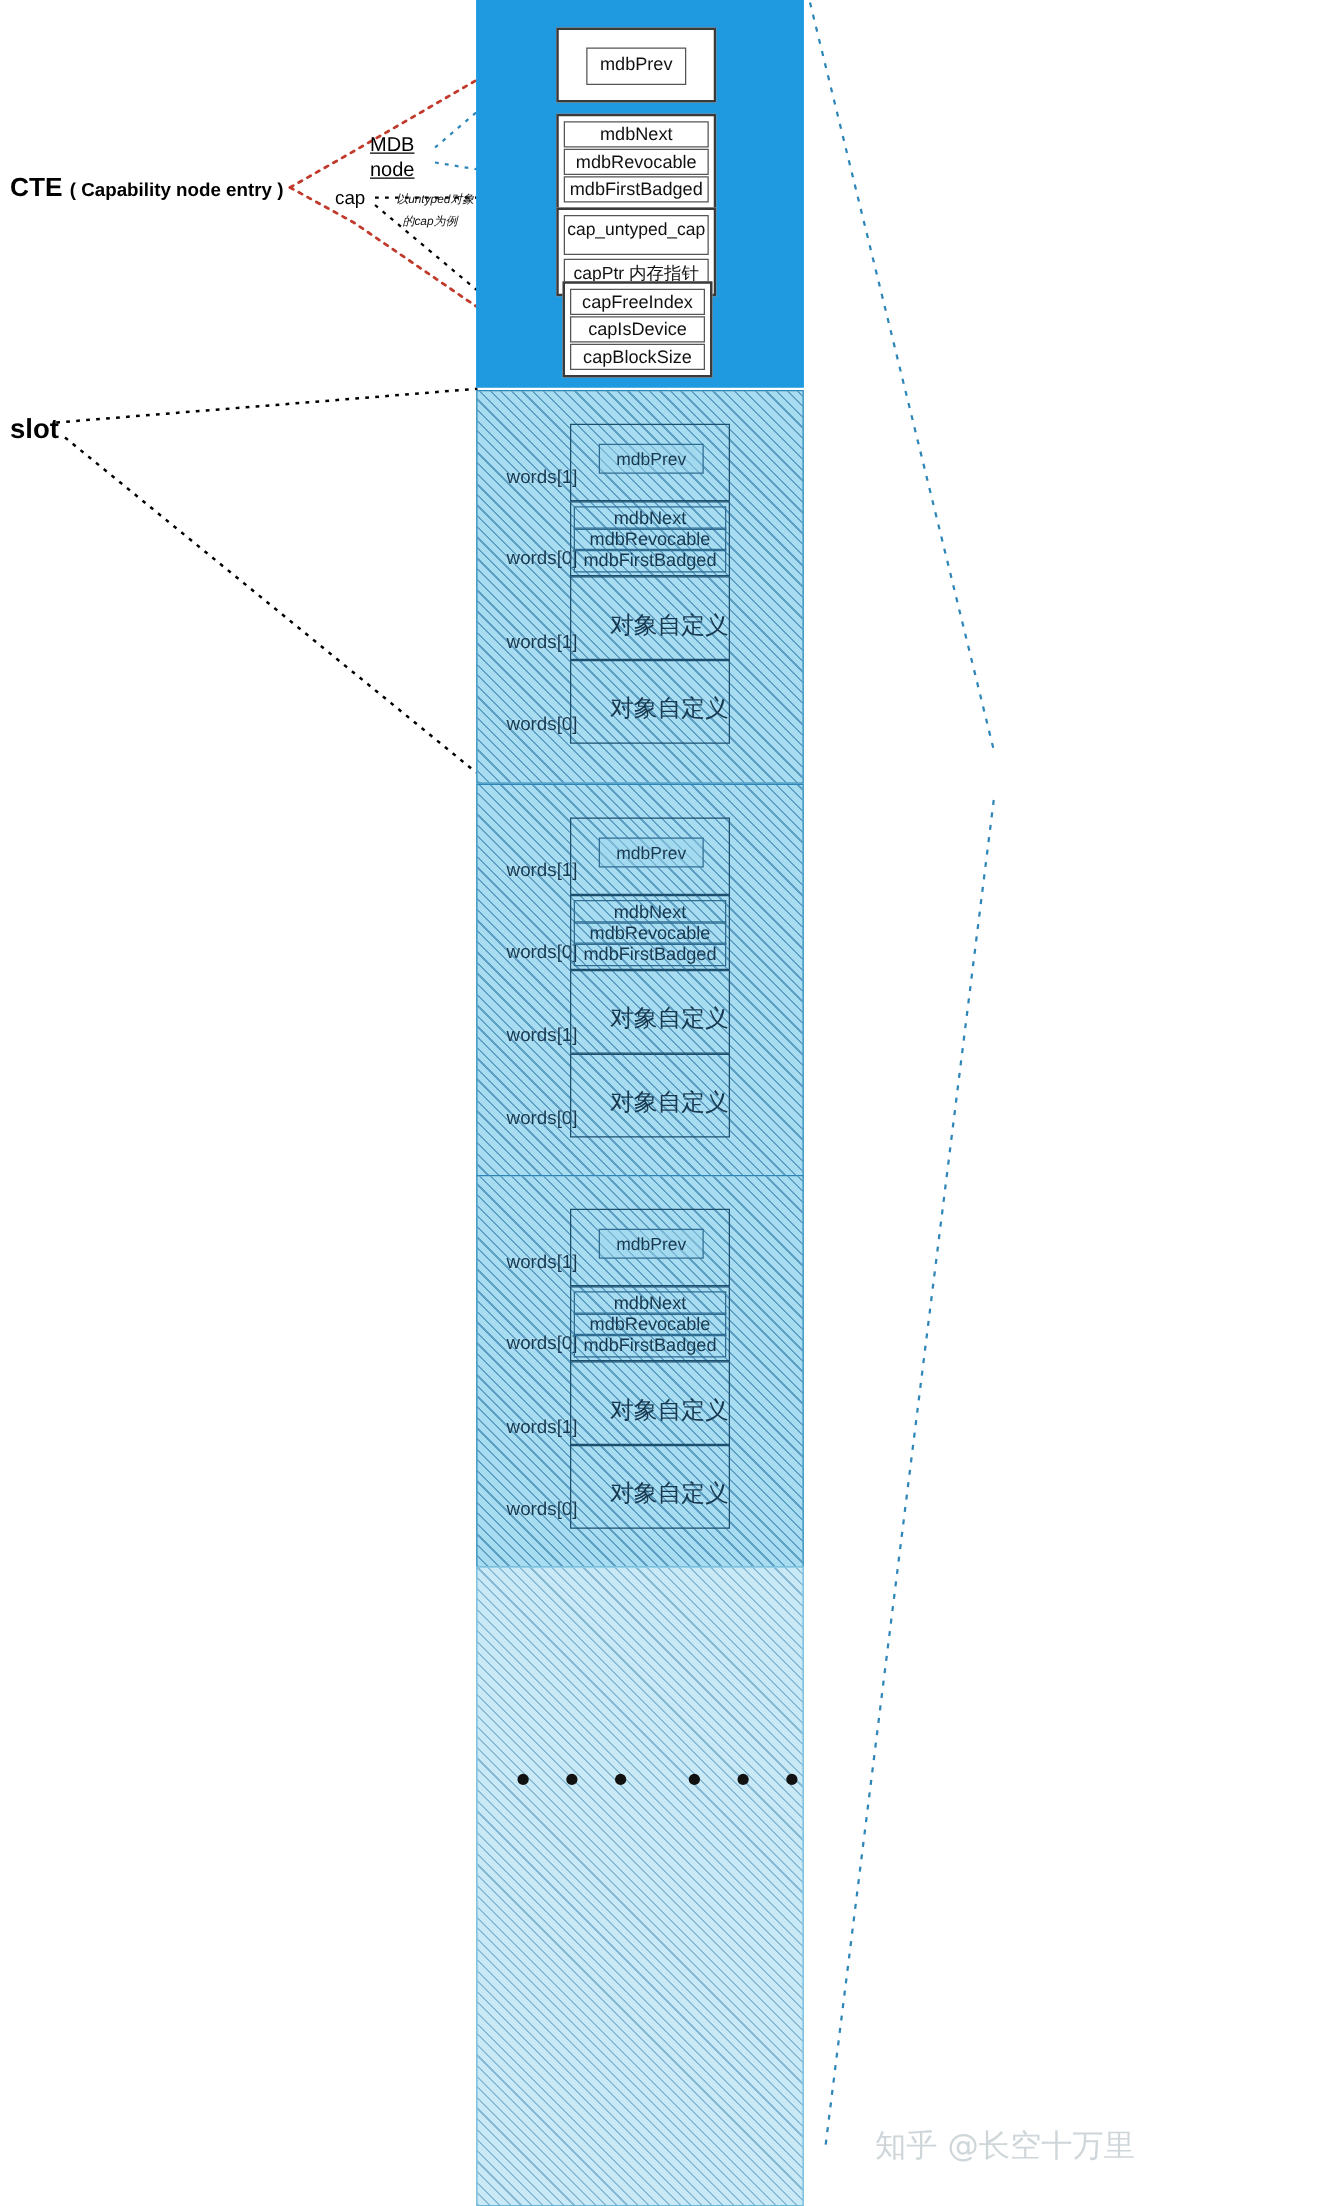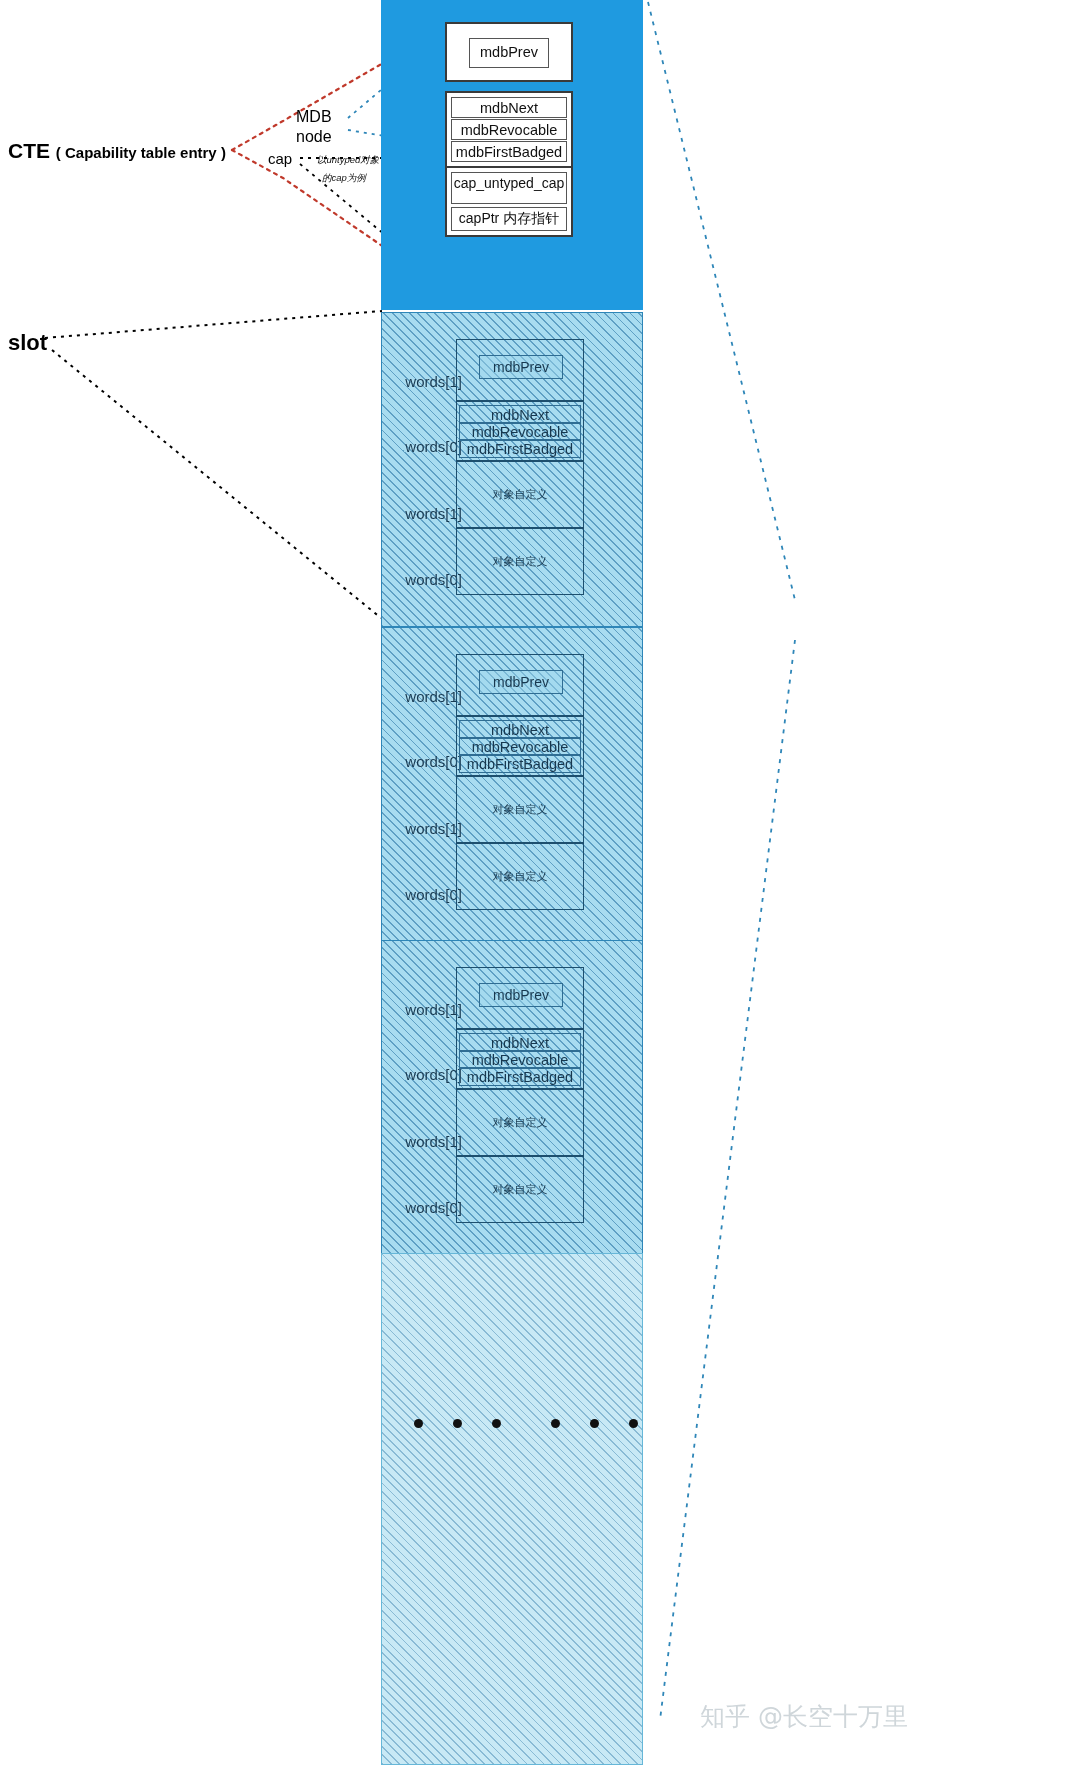--- a/index.html
+++ b/index.html
@@ -66,22 +66,22 @@
     font-size:15px;color:#163a52;
     text-shadow:0 0 2px rgba(255,255,255,.35);
   }
   
   .sbox{
     position:absolute;left:74px;width:128px;
     box-sizing:border-box;border:1.4px solid #1d4f6e;
     background:transparent;
   }
   .sbox-label{
-    position:absolute;left:0;right:0;text-align:center;
-    font-size:11px;color:#17384f;white-space:nowrap;
+    position:absolute;left:0;right:0;text-align:right;
+    font-size:19px;color:#17384f;white-space:nowrap;
   }
   .mini-box{
     position:absolute;border:1.3px solid #2f6d93;
     box-sizing:border-box;text-align:center;font-size:14px;color:#17384f;
     white-space:nowrap;background:rgba(160,215,238,.45);
   }
   .mini-line{
     position:absolute;left:2px;right:2px;border:1.2px solid #2f6d93;
     box-sizing:border-box;text-align:center;font-size:14.5px;color:#17384f;
     white-space:nowrap;background:transparent;
@@ -89,21 +89,21 @@
 
   
   .dots{position:absolute;display:flex;align-items:center;}
   .dot{width:9px;height:9px;border-radius:50%;background:#111;}
 
   
   .lab{position:absolute;color:#000;white-space:nowrap;}
   #cte-label{left:8px;top:139px;font-size:21px;font-weight:bold;}
   #cte-label .sub{font-size:15px;font-weight:bold;}
   #slot-label{left:8px;top:330px;font-size:22px;font-weight:bold;}
-  #mdb-label{left:296px;top:107px;font-size:16px;line-height:1.25;}
+  #mdb-label{left:296px;top:107px;font-size:16px;line-height:1.25;text-decoration:underline;}
   #cap-label{left:268px;top:150px;font-size:15px;}
   .note{
     position:absolute;font-size:9.5px;font-style:italic;color:#111;
     line-height:1.5;white-space:nowrap;
   }
   #note1{left:317px;top:153px;}
   #note2{left:322px;top:171px;}
   #cnode-label{
     position:absolute;left:800px;top:585px;
     font-size:46px;color:#000;
@@ -133,21 +133,21 @@
 
     <polyline points="45,338 382,311" fill="none" stroke="#000" stroke-width="2" stroke-dasharray="3,5"></polyline>
     <polyline points="52,350 381,618" fill="none" stroke="#000" stroke-width="2" stroke-dasharray="3,5"></polyline>
 
     <polyline points="648,2 795,600" fill="none" stroke="#2e86b8" stroke-width="1.8" stroke-dasharray="4,6"></polyline>
     <polyline points="795,640 660,1720" fill="none" stroke="#2e86b8" stroke-width="1.8" stroke-dasharray="4,6"></polyline>
   </svg>
 
   <div class="lab" id="cte-label">
     <span>CTE</span>
-    <span class="sub">( Capability table entry )</span>
+    <span class="sub">( Capability node entry )</span>
   </div>
 
   <div class="lab" id="slot-label">slot</div>
 
   <div class="lab" id="mdb-label">
     <div>MDB</div>
     <div>node</div>
   </div>
 
   <div class="lab" id="cap-label">cap</div>
@@ -167,20 +167,25 @@
       <div class="wrow" style="height:21px;">mdbNext</div>
       <div class="wrow" style="height:21px;">mdbRevocable</div>
       <div class="wrow" style="height:21px;">mdbFirstBadged</div>
     </div>
 
     <div class="wbox cte-group" style="position:absolute;left:63px;top:161px;width:128px;">
       <div class="wrow" style="height:32px;font-size:14px;">cap_untyped_cap</div>
       <div class="wrow" style="height:24px;margin-top:3px;font-size:14px;">capPtr 内存指针</div>
     </div>
 
+    <div class="wbox cte-group" style="position:absolute;left:68px;top:220px;width:120px;">
+      <div class="wrow" style="height:21px;">capFreeIndex</div>
+      <div class="wrow" style="height:21px;">capIsDevice</div>
+      <div class="wrow" style="height:21px;">capBlockSize</div>
+    </div>
   </div>
 
   <div class="slot tall" style="top:312px;">
     <div class="words-lab" style="top:60px;">words[1]</div>
     <div class="words-lab" style="top:125px;">words[0]</div>
     <div class="words-lab" style="top:192px;">words[1]</div>
     <div class="words-lab" style="top:258px;">words[0]</div>
 
     <div class="sbox" style="top:26px;height:62px;">
       <div class="mini-box" style="left:22px;top:15px;width:84px;height:24px;line-height:23px;">mdbPrev</div>

